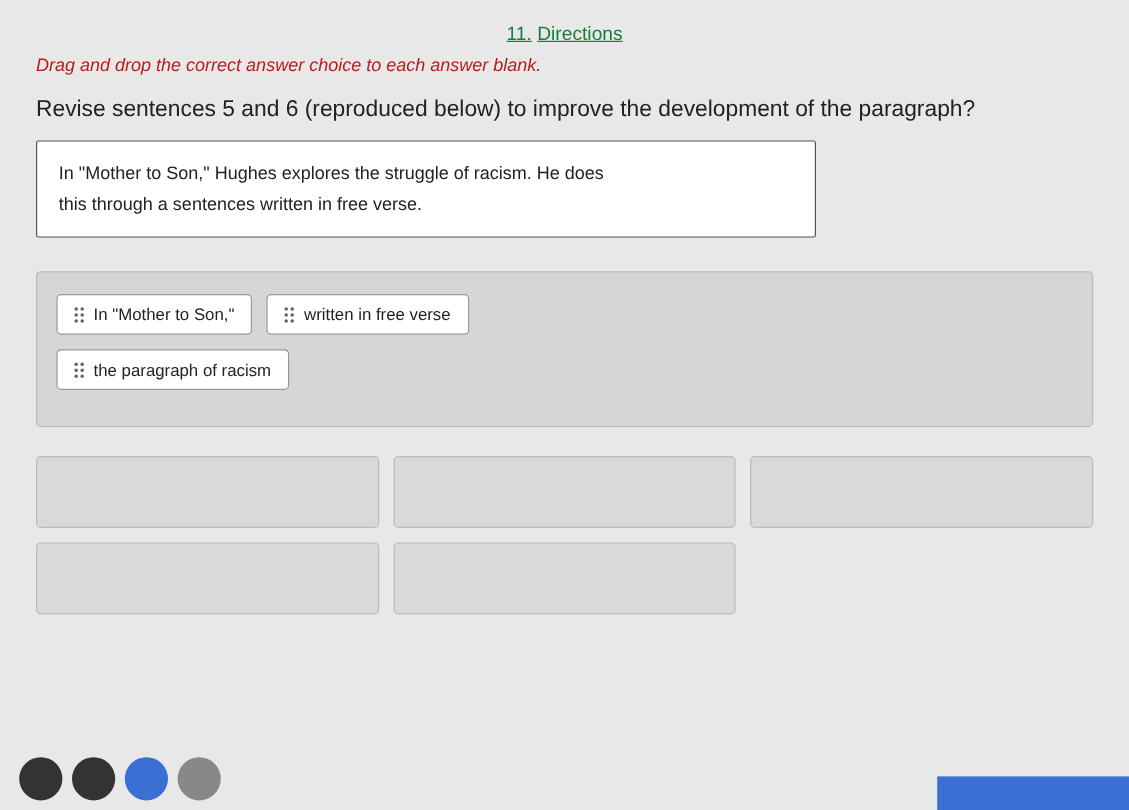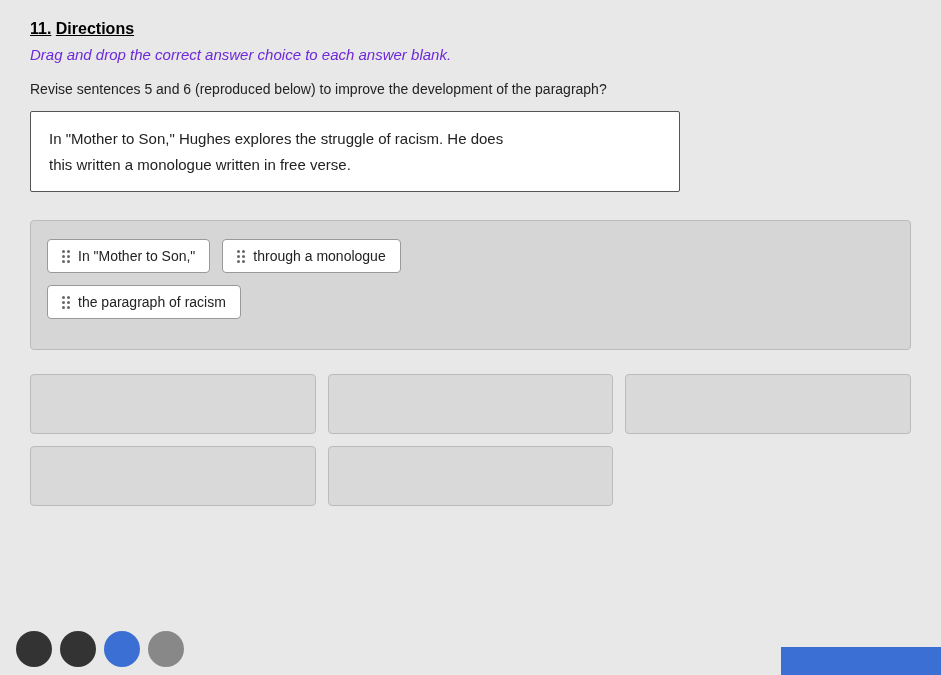--- a/index.html
+++ b/index.html
@@ -20,38 +20,39 @@
     .main-container {
       background-color: #e8e8e8;
       width: 941px;
       min-height: 675px;
       padding: 20px 30px;
       position: relative;
     }
 
     .question-number {
       font-size: 16px;
-      font-weight: bold;
-      color: #000000;
+      font-weight: normal;
+      color: #15803d;
       margin-bottom: 8px;
+      text-align: center;
     }
 
     .question-number span {
       text-decoration: underline;
     }
 
     .directions-text {
       font-size: 15px;
       font-style: italic;
-      color: #6d28d9;
+      color: #b91c1c;
       margin-bottom: 18px;
     }
 
     .question-prompt {
-      font-size: 14px;
+      font-size: 19px;
       color: #222;
       margin-bottom: 14px;
     }
 
     .text-box {
       background-color: #ffffff;
       border: 1.5px solid #555;
       border-radius: 2px;
       padding: 14px 18px;
       font-size: 15px;
@@ -168,21 +169,21 @@
     <span>11.</span>
     <span style="text-decoration:underline;">Directions</span>
   </div>
 
   <div class="directions-text">Drag and drop the correct answer choice to each answer blank.</div>
 
   <div class="question-prompt">Revise sentences 5 and 6 (reproduced below) to improve the development of the paragraph?</div>
 
   <div class="text-box">
     <div>In "Mother to Son," Hughes explores the struggle of racism. He does</div>
-    <div>this written a monologue written in free verse.</div>
+    <div>this through a sentences written in free verse.</div>
   </div>
 
   <div class="answer-choices-area">
 
     <div class="choices-row">
       <div class="choice-chip">
         <span class="drag-dots">
           <span></span>
             <span></span>
             <span></span>
@@ -194,21 +195,21 @@
       </div>
       <div class="choice-chip">
         <span class="drag-dots">
           <span></span>
             <span></span>
             <span></span>
             <span></span>
             <span></span>
             <span></span>
         </span>
-        <span>through a monologue</span>
+        <span>written in free verse</span>
       </div>
     </div>
 
     <div class="choices-row">
       <div class="choice-chip">
         <span class="drag-dots">
           <span></span>
             <span></span>
             <span></span>
             <span></span>

